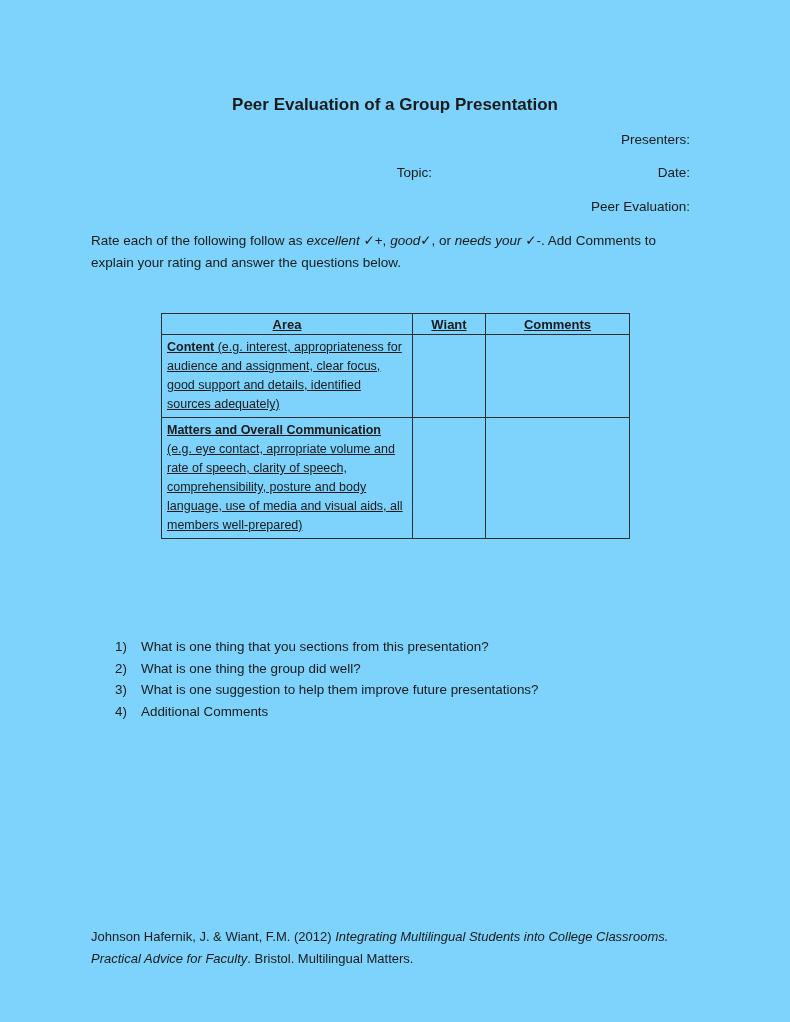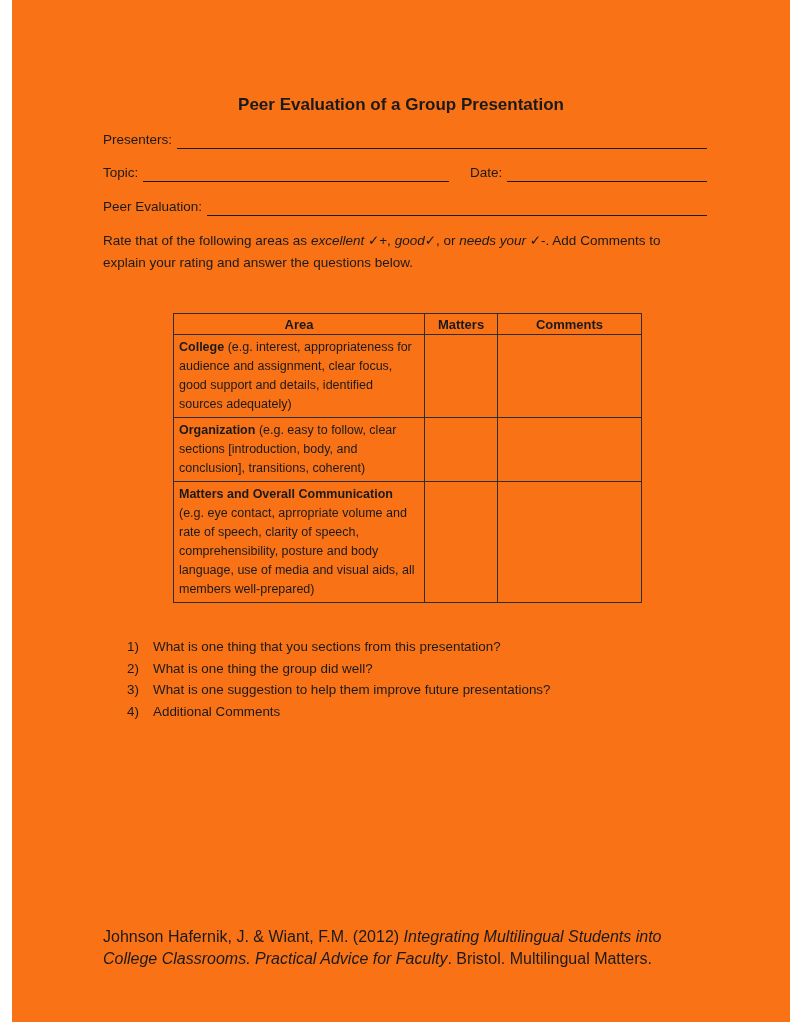--- a/index.html
+++ b/index.html
@@ -2,46 +2,46 @@
 <html><head>
 <meta charset="utf-8">
 <style>
   * { margin:0; padding:0; box-sizing:border-box; }
   html,body { background:#ffffff; }
   body {
     width:790px; height:1022px; position:relative;
     font-family:"Liberation Sans","DejaVu Sans",sans-serif;
     color:#1a1a1a;
   }
-  .page { position:absolute; inset:0; background:#f97316;margin-left:12px; }
+  .page { position:absolute; inset:0; background:#7dd3fc; }
 
   .doc-title {
     position:absolute; top:93px; left:0; width:100%;
     text-align:center; font-size:17px; font-weight:700; line-height:24px;
   }
 
-  .field { position:absolute; display:flex; align-items:flex-end; font-size:13.5px; }
+  .field { position:absolute; display:flex; align-items:flex-end; font-size:13.5px;flex-direction:column; }
   .field .label { white-space:nowrap; padding-right:5px; line-height:18px; }
   .field .blank { flex:1; border-bottom:1.5px solid #1c1c1c; height:17px; }
 
   .f-presenters { top:131px; left:91px; width:604px; }
   .f-topic      { top:164px; left:91px; width:346px; }
   .f-date       { top:164px; left:458px; width:237px; }
   .f-peereval   { top:198px; left:91px; width:604px; }
 
   .instructions {
     position:absolute; top:230px; left:91px; width:602px;
     font-size:13.5px; line-height:22px;
   }
   .instructions i { font-style:italic; }
   .check { font-style:normal; }
 
   table.rubric {
     position:absolute; left:161px; top:313px; width:468px;
-    border-collapse:collapse; table-layout:fixed;
+    border-collapse:collapse; table-layout:fixed;text-decoration:underline;
   }
   table.rubric th, table.rubric td {
     border:1px solid #2e2e2e; vertical-align:top;
   }
   table.rubric th {
     font-size:13px; font-weight:700; text-align:center;
     height:21px; vertical-align:middle; padding:1px 2px;
   }
   col.c-area { width:251px; }
   col.c-rating { width:73px; }
@@ -57,21 +57,21 @@
   .questions {
     position:absolute; top:636px; left:115px; width:480px;
     font-size:13.4px; line-height:21.5px;
   }
   .q-item { display:flex; }
   .q-num { width:26px; flex:0 0 26px; }
   .q-text { flex:1; }
 
   .citation {
     position:absolute; top:926px; left:91px; width:608px;
-    font-size:16px; line-height:22px;
+    font-size:13px; line-height:22px;
   }
   .citation i { font-style:italic; }
 </style>
 </head>
 <body>
 
 <div class="page">
 
   <div class="doc-title">Peer Evaluation of a Group Presentation</div>
 
@@ -88,43 +88,38 @@
   <div class="field f-peereval">
     <span class="label">Peer Evaluation:</span>
     <span class="blank"></span>
   </div>
 
   <div class="field f-date">
     <span class="label">Date:</span>
     <span class="blank"></span>
   </div>
 
-  <p class="instructions"><span>Rate that of the following areas as </span><i>excellent</i><span class="check"> ✓+, </span><i>good</i><span class="check">✓, or </span><i>needs your</i><span class="check"> ✓-. Add Comments to explain your rating and answer the questions below.</span></p>
+  <p class="instructions"><span>Rate each of the following follow as </span><i>excellent</i><span class="check"> ✓+, </span><i>good</i><span class="check">✓, or </span><i>needs your</i><span class="check"> ✓-. Add Comments to explain your rating and answer the questions below.</span></p>
 
   <table class="rubric">
     <colgroup>
       <col class="c-area">
         <col class="c-rating">
         <col class="c-comments">
     </colgroup>
     <thead>
       <tr>
         <th>Area</th>
-        <th>Matters</th>
+        <th>Wiant</th>
         <th>Comments</th>
       </tr>
     </thead>
     <tbody>
       <tr class="r-content">
-        <td class="area-cell"><b>College</b><span> (e.g. interest, appropriateness for audience and assignment, clear focus, good support and details, identified sources adequately)</span></td>
-        <td></td>
-        <td></td>
-      </tr>
-      <tr class="r-org">
-        <td class="area-cell"><b>Organization</b><span> (e.g. easy to follow, clear sections [introduction, body, and conclusion], transitions, coherent)</span></td>
+        <td class="area-cell"><b>Content</b><span> (e.g. interest, appropriateness for audience and assignment, clear focus, good support and details, identified sources adequately)</span></td>
         <td></td>
         <td></td>
       </tr>
       <tr class="r-delivery">
         <td class="area-cell"><b>Matters and Overall Communication</b><span> (e.g. eye contact, aprropriate volume and rate of speech, clarity of speech, comprehensibility, posture and body language, use of media and visual aids, all members well-prepared)</span></td>
         <td></td>
         <td></td>
       </tr>
     </tbody>
   </table>

